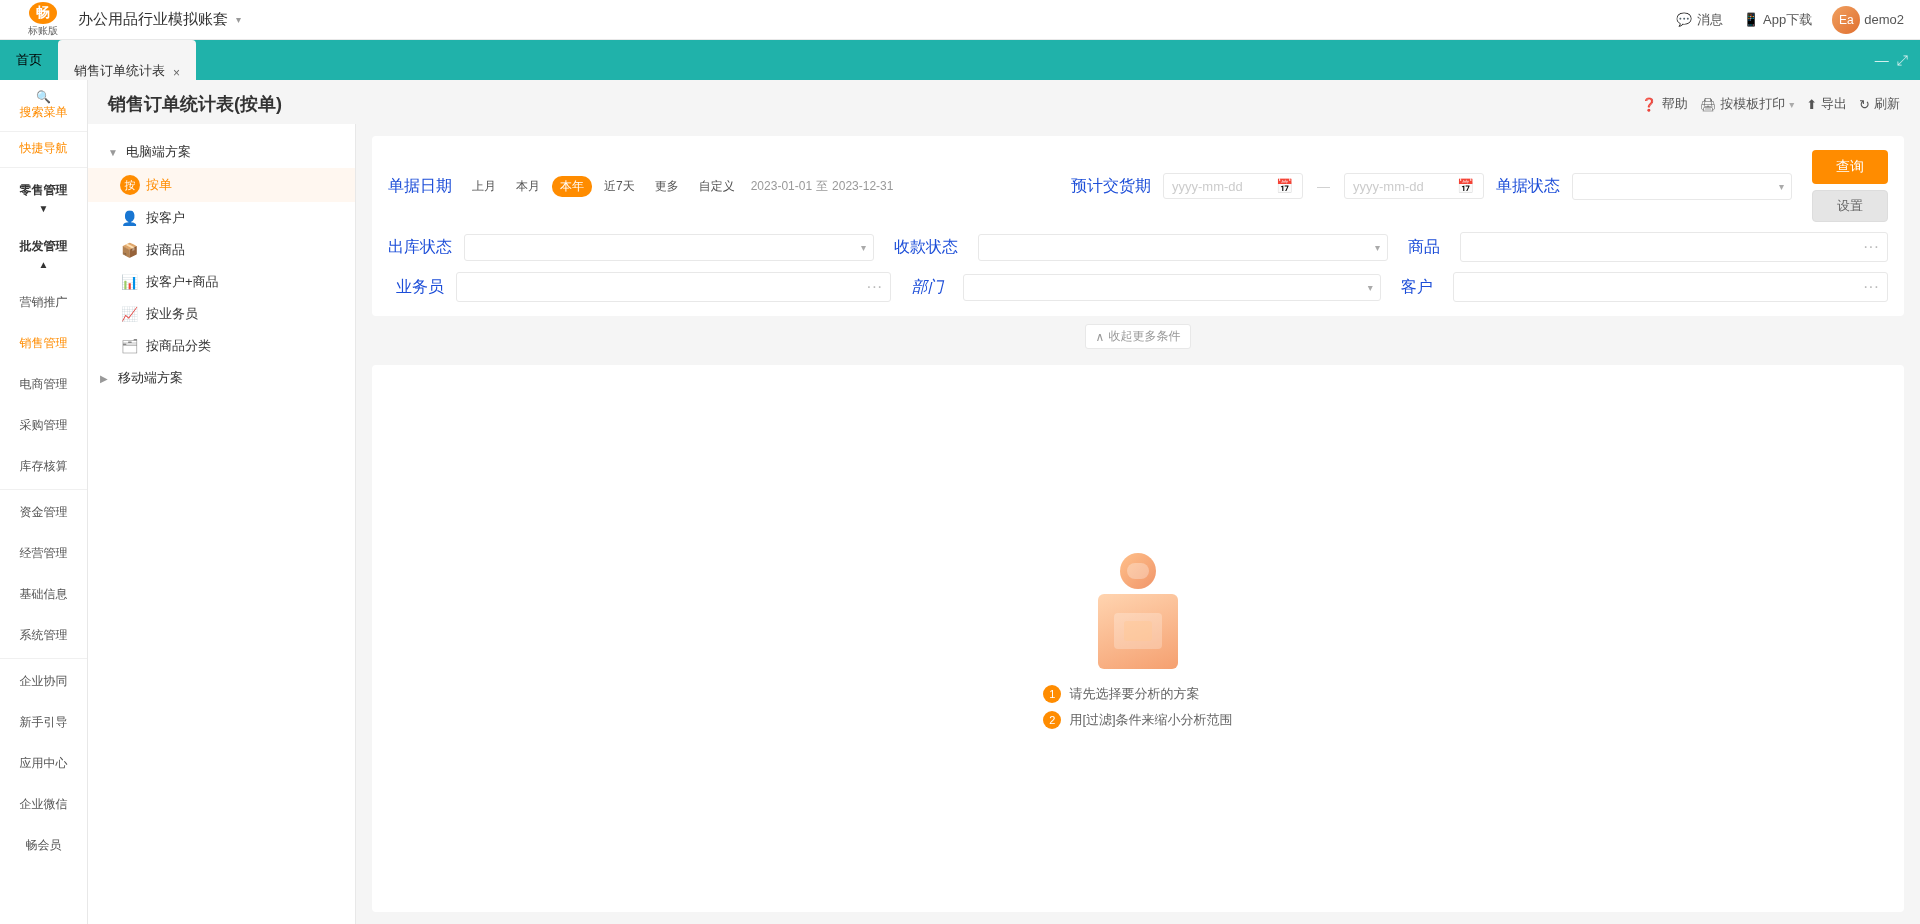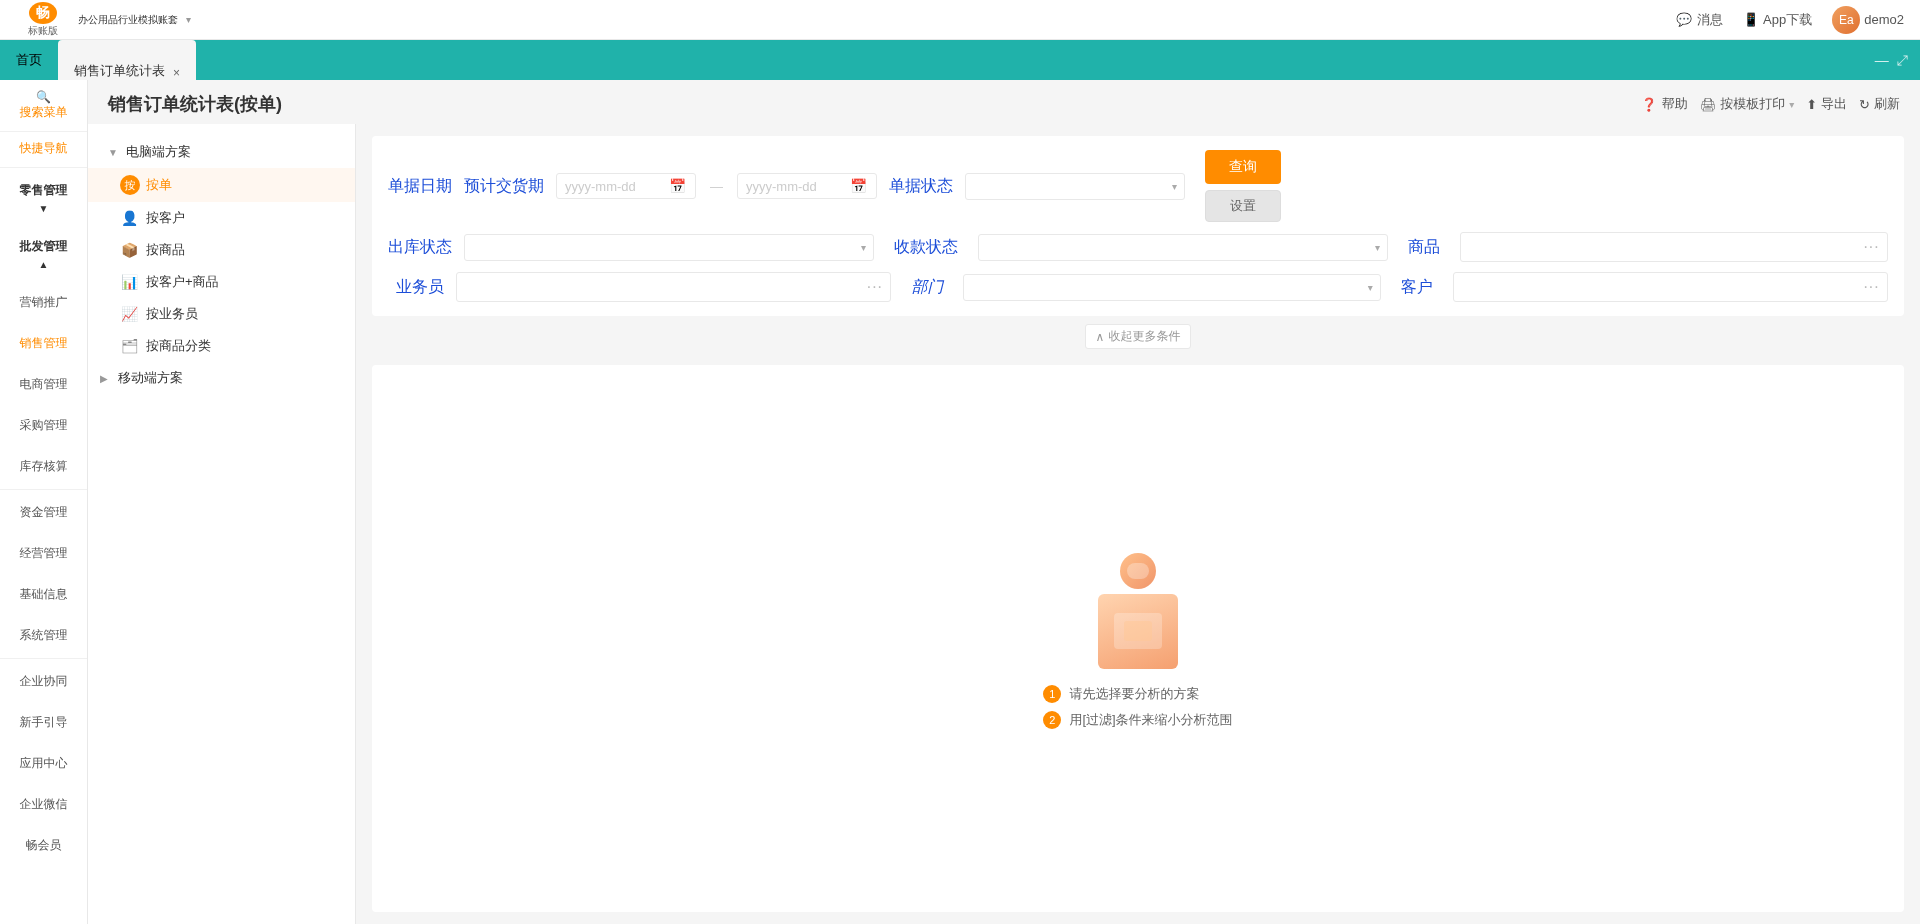--- a/index.html
+++ b/index.html
@@ -4,21 +4,21 @@
   <style>
     * { box-sizing: border-box; margin: 0; padding: 0; }
     body { font-family: 'Microsoft YaHei', Arial, sans-serif; font-size: 13px; background: #f5f5f5; color: #333; height: 924px; overflow: hidden; display: flex; flex-direction: column; }
 
     
     .topbar { height: 40px; background: #fff; display: flex; align-items: center; justify-content: space-between; padding: 0 16px; border-bottom: 1px solid #e8e8e8; flex-shrink: 0; }
     .topbar-left { display: flex; align-items: center; gap: 8px; }
     .logo-box { width: 54px; height: 36px; display: flex; flex-direction: column; align-items: center; justify-content: center; }
     .logo-icon { width: 28px; height: 28px; background: #ff8c00; border-radius: 50%; display: flex; align-items: center; justify-content: center; color: white; font-size: 14px; font-weight: bold; }
     .logo-text { font-size: 10px; color: #666; }
-    .app-title { font-size: 10px; color: #333; }
+    .app-title { font-size: 15px; color: #333; }
     .dropdown-arrow { color: #999; font-size: 10px; cursor: pointer; }
     .topbar-right { display: flex; align-items: center; gap: 20px; }
     .topbar-action { display: flex; align-items: center; gap: 4px; font-size: 13px; color: #555; cursor: pointer; }
     .user-avatar { width: 28px; height: 28px; border-radius: 50%; background: linear-gradient(135deg, #f0a060, #e07030); display: flex; align-items: center; justify-content: center; color: white; font-size: 12px; }
 
     
     .tabbar { height: 40px; background: #20b2aa; display: flex; align-items: center; padding: 0 0; flex-shrink: 0; }
     .tab-item { height: 40px; display: flex; align-items: center; padding: 0 16px; font-size: 13px; cursor: pointer; color: rgba(255,255,255,0.8); }
     .tab-item.home { color: #000000; }
     .tab-item.active { background: #f5f5f5; color: #333; border-radius: 4px 4px 0 0; position: relative; align-items: flex-end; }
@@ -283,20 +283,33 @@
           <span>移动端方案</span>
         </div>
       </div>
 
       <div class="right-panel">
 
         <div class="filter-area">
 
           <div class="filter-row">
             <span class="filter-label">单据日期</span>
+            <div class="filter-date-group">
+              <span class="date-quick-btn">上月</span>
+              <span class="date-quick-btn">本月</span>
+              <span class="date-quick-btn active">本年</span>
+              <span class="date-quick-btn">近7天</span>
+              <span class="date-quick-btn">更多</span>
+              <span class="date-quick-btn">自定义</span>
+              <div class="date-range">
+                <span>2023-01-01</span>
+                <span>至</span>
+                <span>2023-12-31</span>
+              </div>
+            </div>
 
             <span class="filter-label" style="min-width:72px;">预计交货期</span>
             <div class="date-input-box" style="max-width:140px;">
               <input type="text" placeholder="yyyy-mm-dd" style="">
               <span class="cal-icon">📅</span>
             </div>
             <span style="color:#ccc;padding:0 2px;">—</span>
             <div class="date-input-box" style="max-width:140px;">
               <input type="text" placeholder="yyyy-mm-dd" style="">
               <span class="cal-icon">📅</span>

